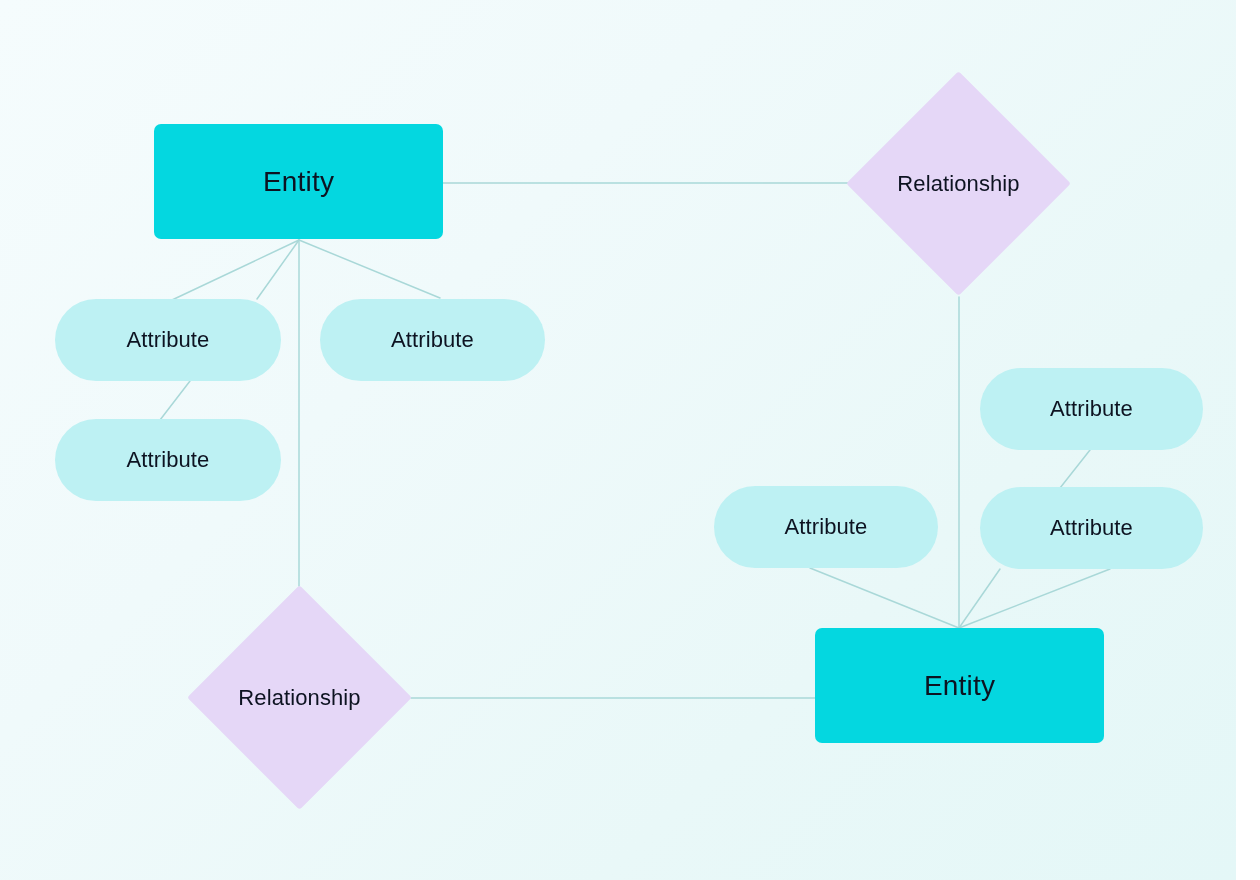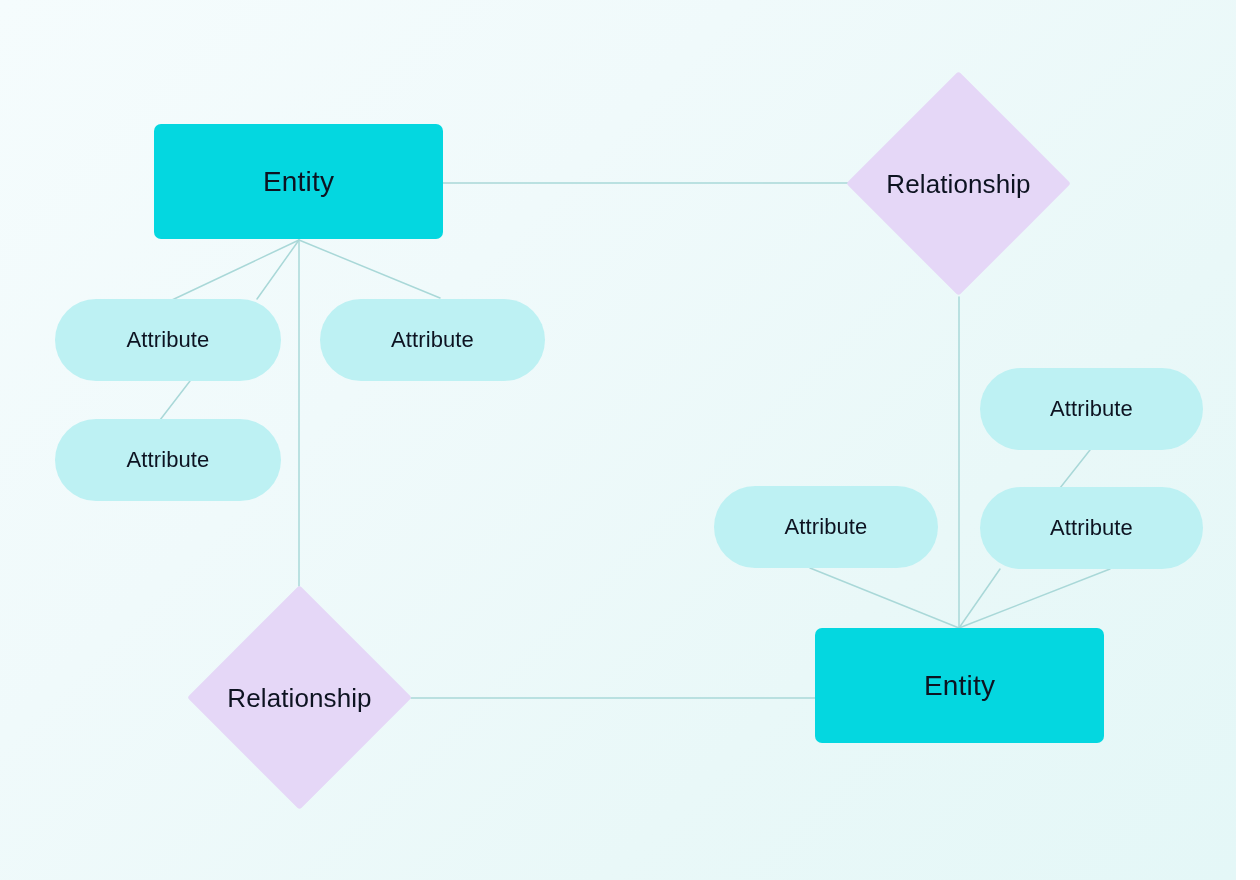--- a/index.html
+++ b/index.html
@@ -44,21 +44,21 @@
     letter-spacing: 0.2px;
   }
   .attribute {
     background: #bdf1f3;
     border-radius: 41px;
     font-size: 22px;
     letter-spacing: 0.1px;
   }
   .relationship {
     background: transparent;
-    font-size: 26px;
+    font-size: 22px;
     letter-spacing: 0.1px;
   }
   .relationship .diamond-shape {
     position: absolute;
     left: 0;
     top: 0;
     width: 100%;
     height: 100%;
     background: #e5d7f7;
     transform: rotate(45deg);

